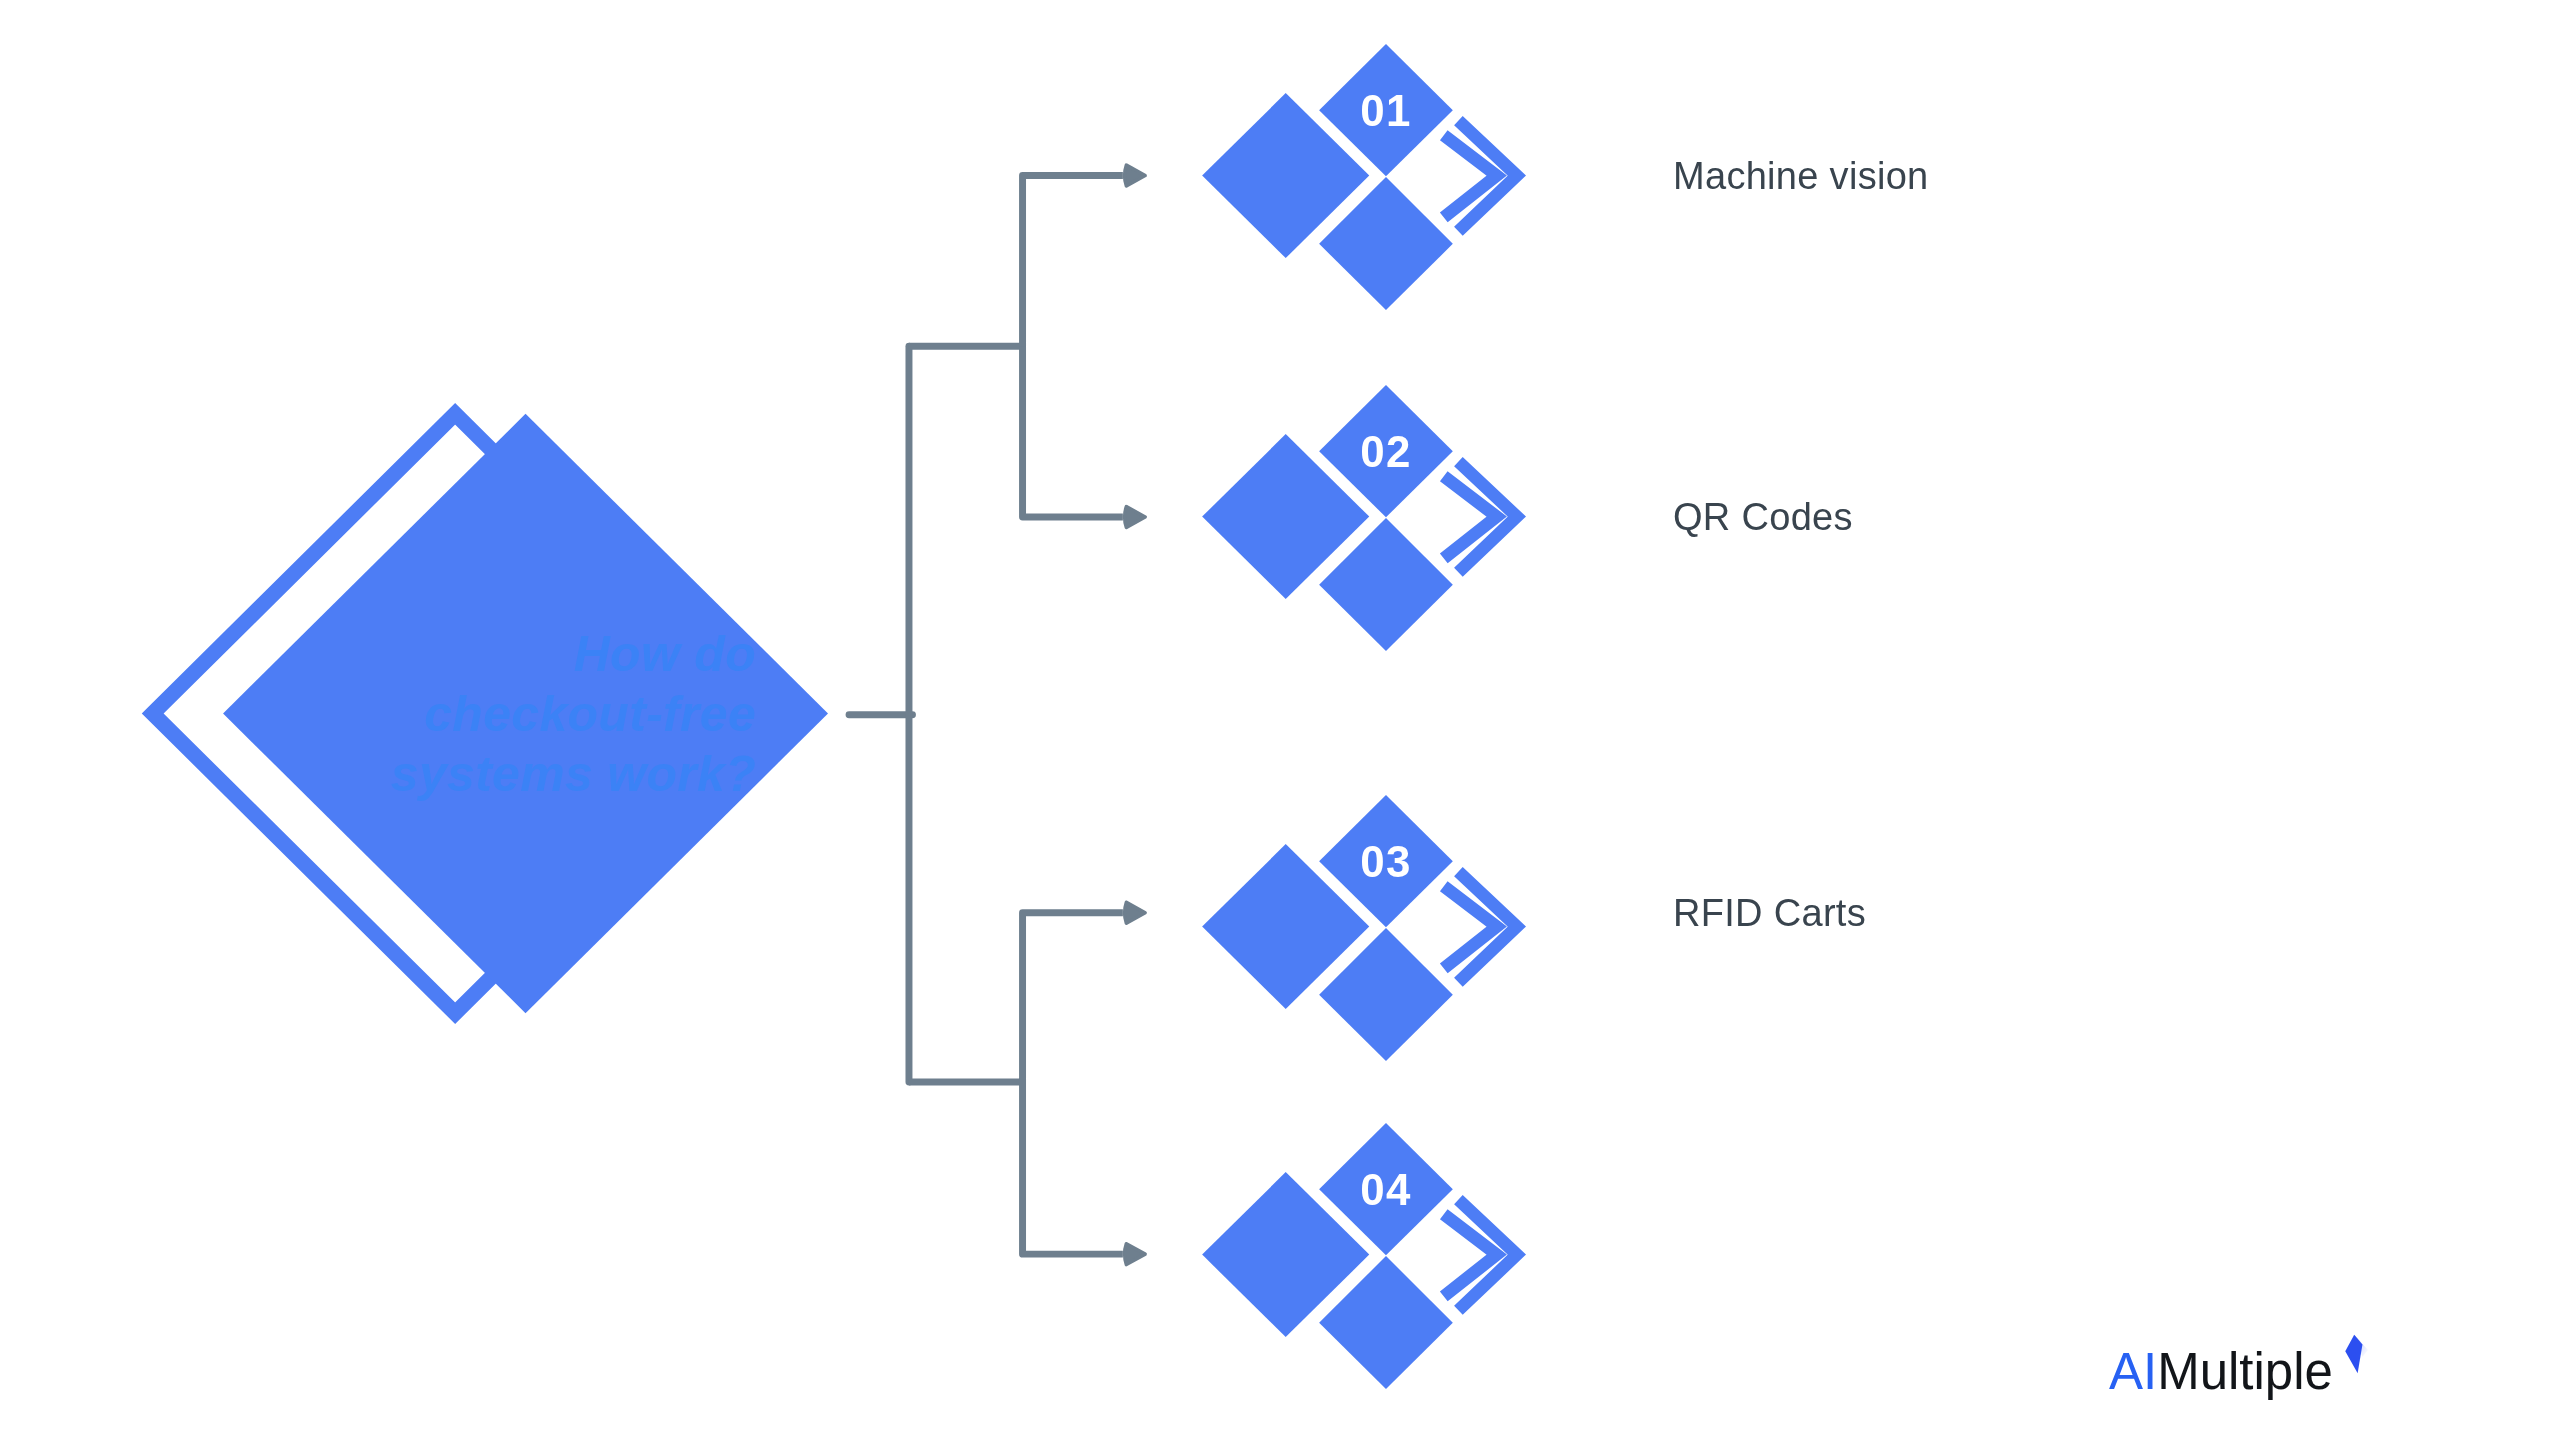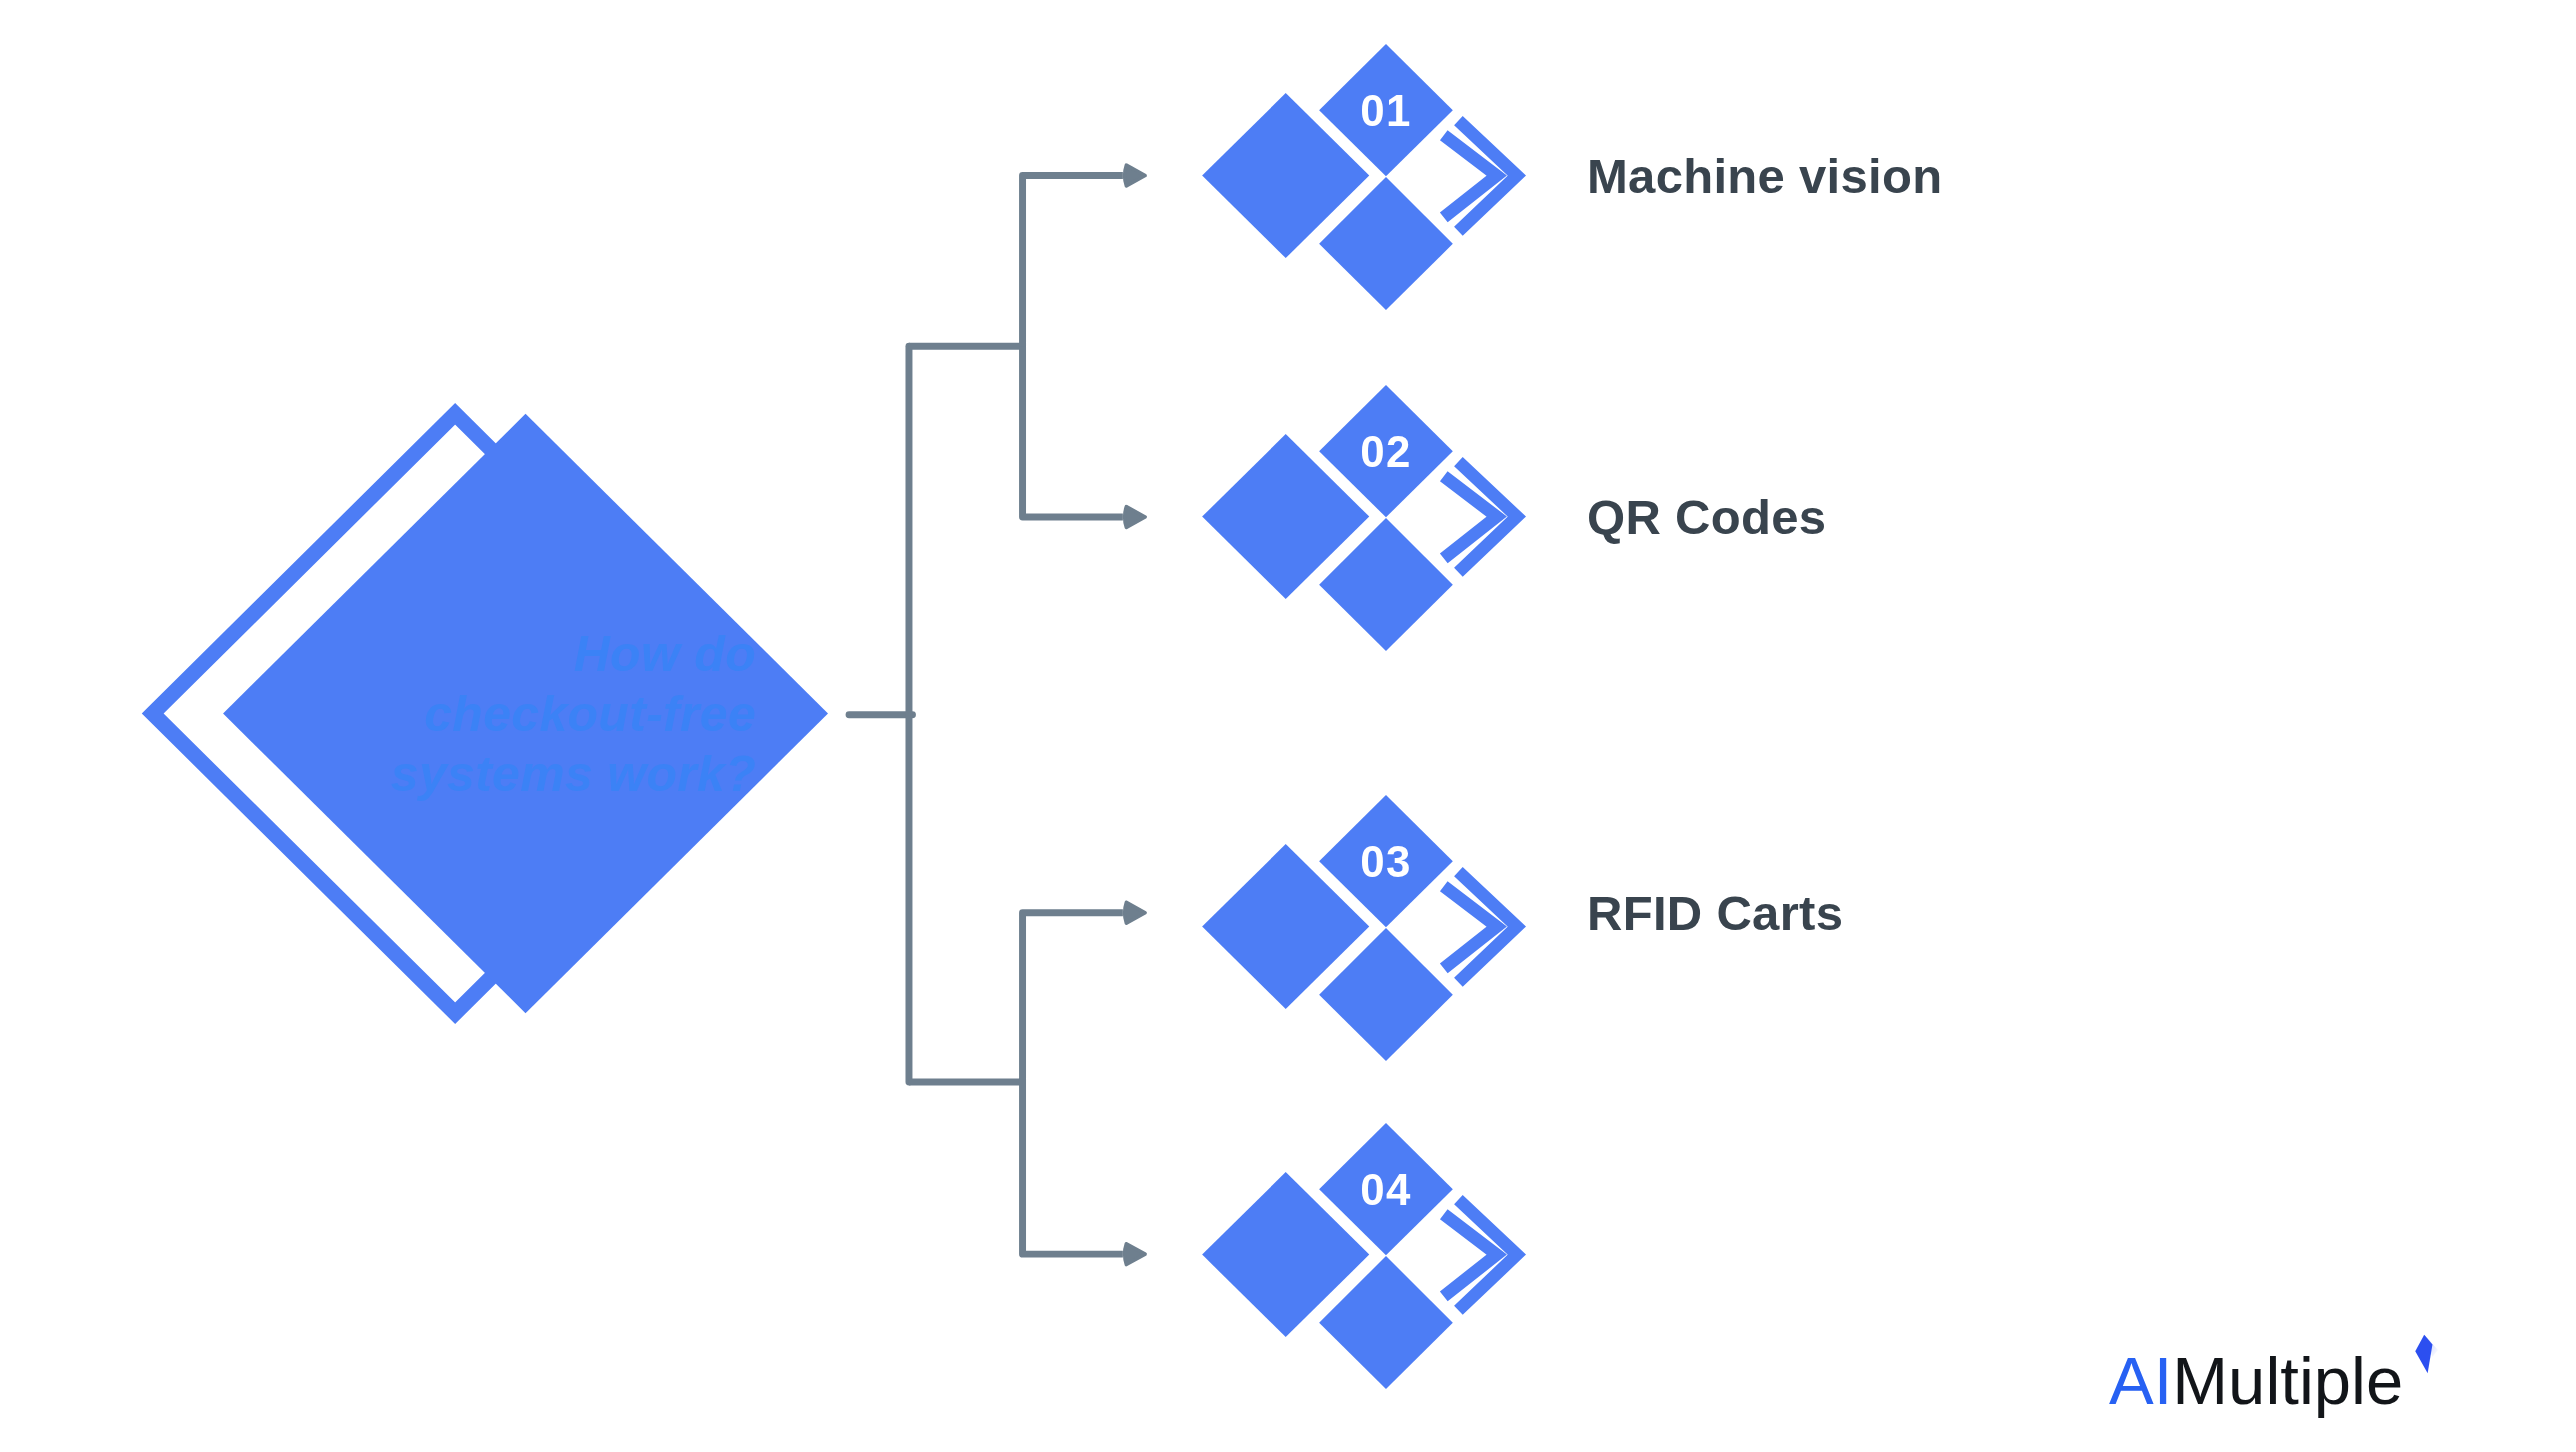--- a/index.html
+++ b/index.html
@@ -31,26 +31,26 @@
     text-align:right;white-space:pre-line;letter-spacing:0.3px;font-style:italic;
   }
 
   
   .node{position:absolute;left:1202px;width:322px;height:266px;}
   .node svg{overflow:visible;display:block;}
   .chev{fill:none;stroke:var(--diamond-blue);stroke-width:18;stroke-linecap:butt;stroke-linejoin:miter;}
   .num{fill:#FFFFFF;font-family:"Liberation Sans","DejaVu Sans",sans-serif;
        font-size:63px;font-weight:bold;letter-spacing:2px;text-anchor:middle;}
   .nlabel{
-    position:absolute;left:1587px;height:84px;display:flex;align-items:center;
-    color:var(--label-dark);font-size:49px;font-weight:bold;letter-spacing:0.3px;white-space:nowrap;
+    position:absolute;left:1673px;height:84px;display:flex;align-items:center;
+    color:var(--label-dark);font-size:38px;font-weight:normal;letter-spacing:0.3px;white-space:nowrap;
   }
 
   
-  .logo{position:absolute;left:2109px;top:1344px;display:flex;align-items:flex-start;font-size:67px;line-height:1.1;}
+  .logo{position:absolute;left:2109px;top:1344px;display:flex;align-items:flex-start;font-size:51px;line-height:1.1;}
   .logo-ai{color:var(--logo-blue);}
   .logo-rest{color:var(--logo-black);}
   .logo-mark{margin-left:4.2px;margin-top:-11px;}
 </style>
 </head>
 <body>
 
 <div class="stage">
 
   <svg class="connectors" width="2576" height="1452" viewBox="0 0 3696 2084">

